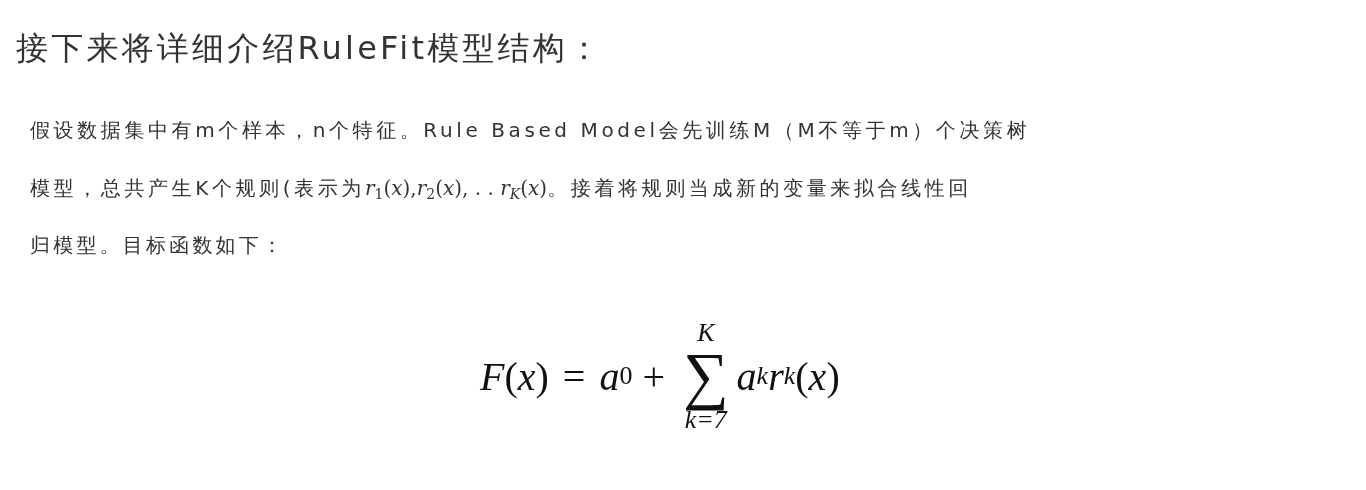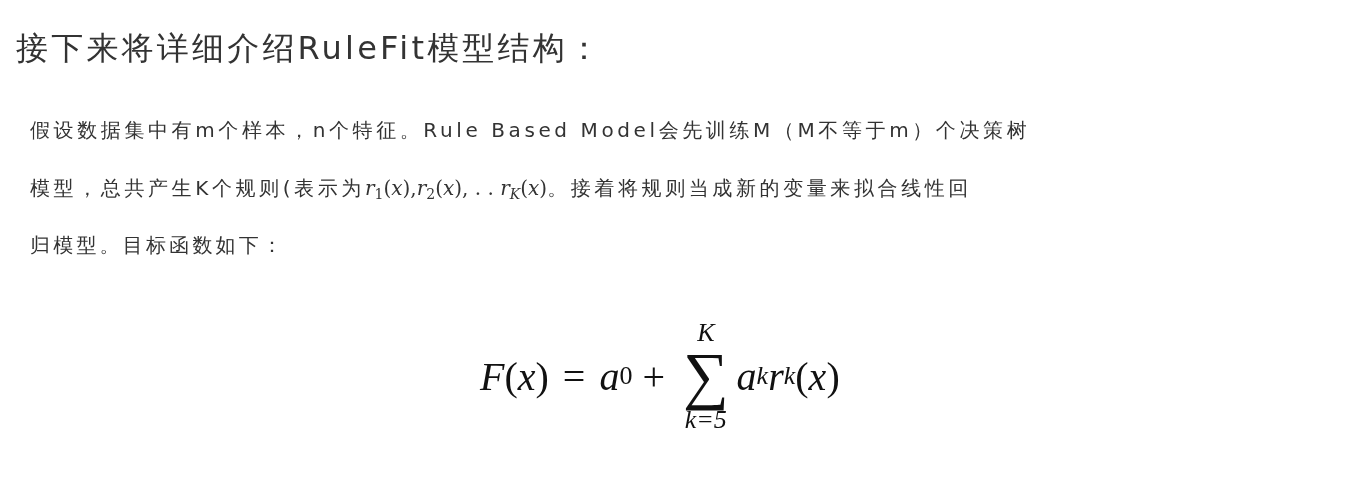--- a/index.html
+++ b/index.html
@@ -52,21 +52,21 @@
     <span>(</span>
     <span class="it">x</span>
     <span>)</span>
   <span style="margin:0 14px">=</span>
   <span class="it">a</span>
     <sub>0</sub>
   <span style="margin:0 10px">+</span>
   <span class="sumblock">
     <span class="lim">K</span>
     <span class="sig">∑</span>
-    <span class="lim">k=5</span>
+    <span class="lim">k=7</span>
   </span>
   <span class="it">a</span>
     <sub class="it">k</sub>
     <span class="it">r</span>
     <sub class="it">k</sub>
     <span>(</span>
     <span class="it">x</span>
     <span>)</span>
 </div>
 

